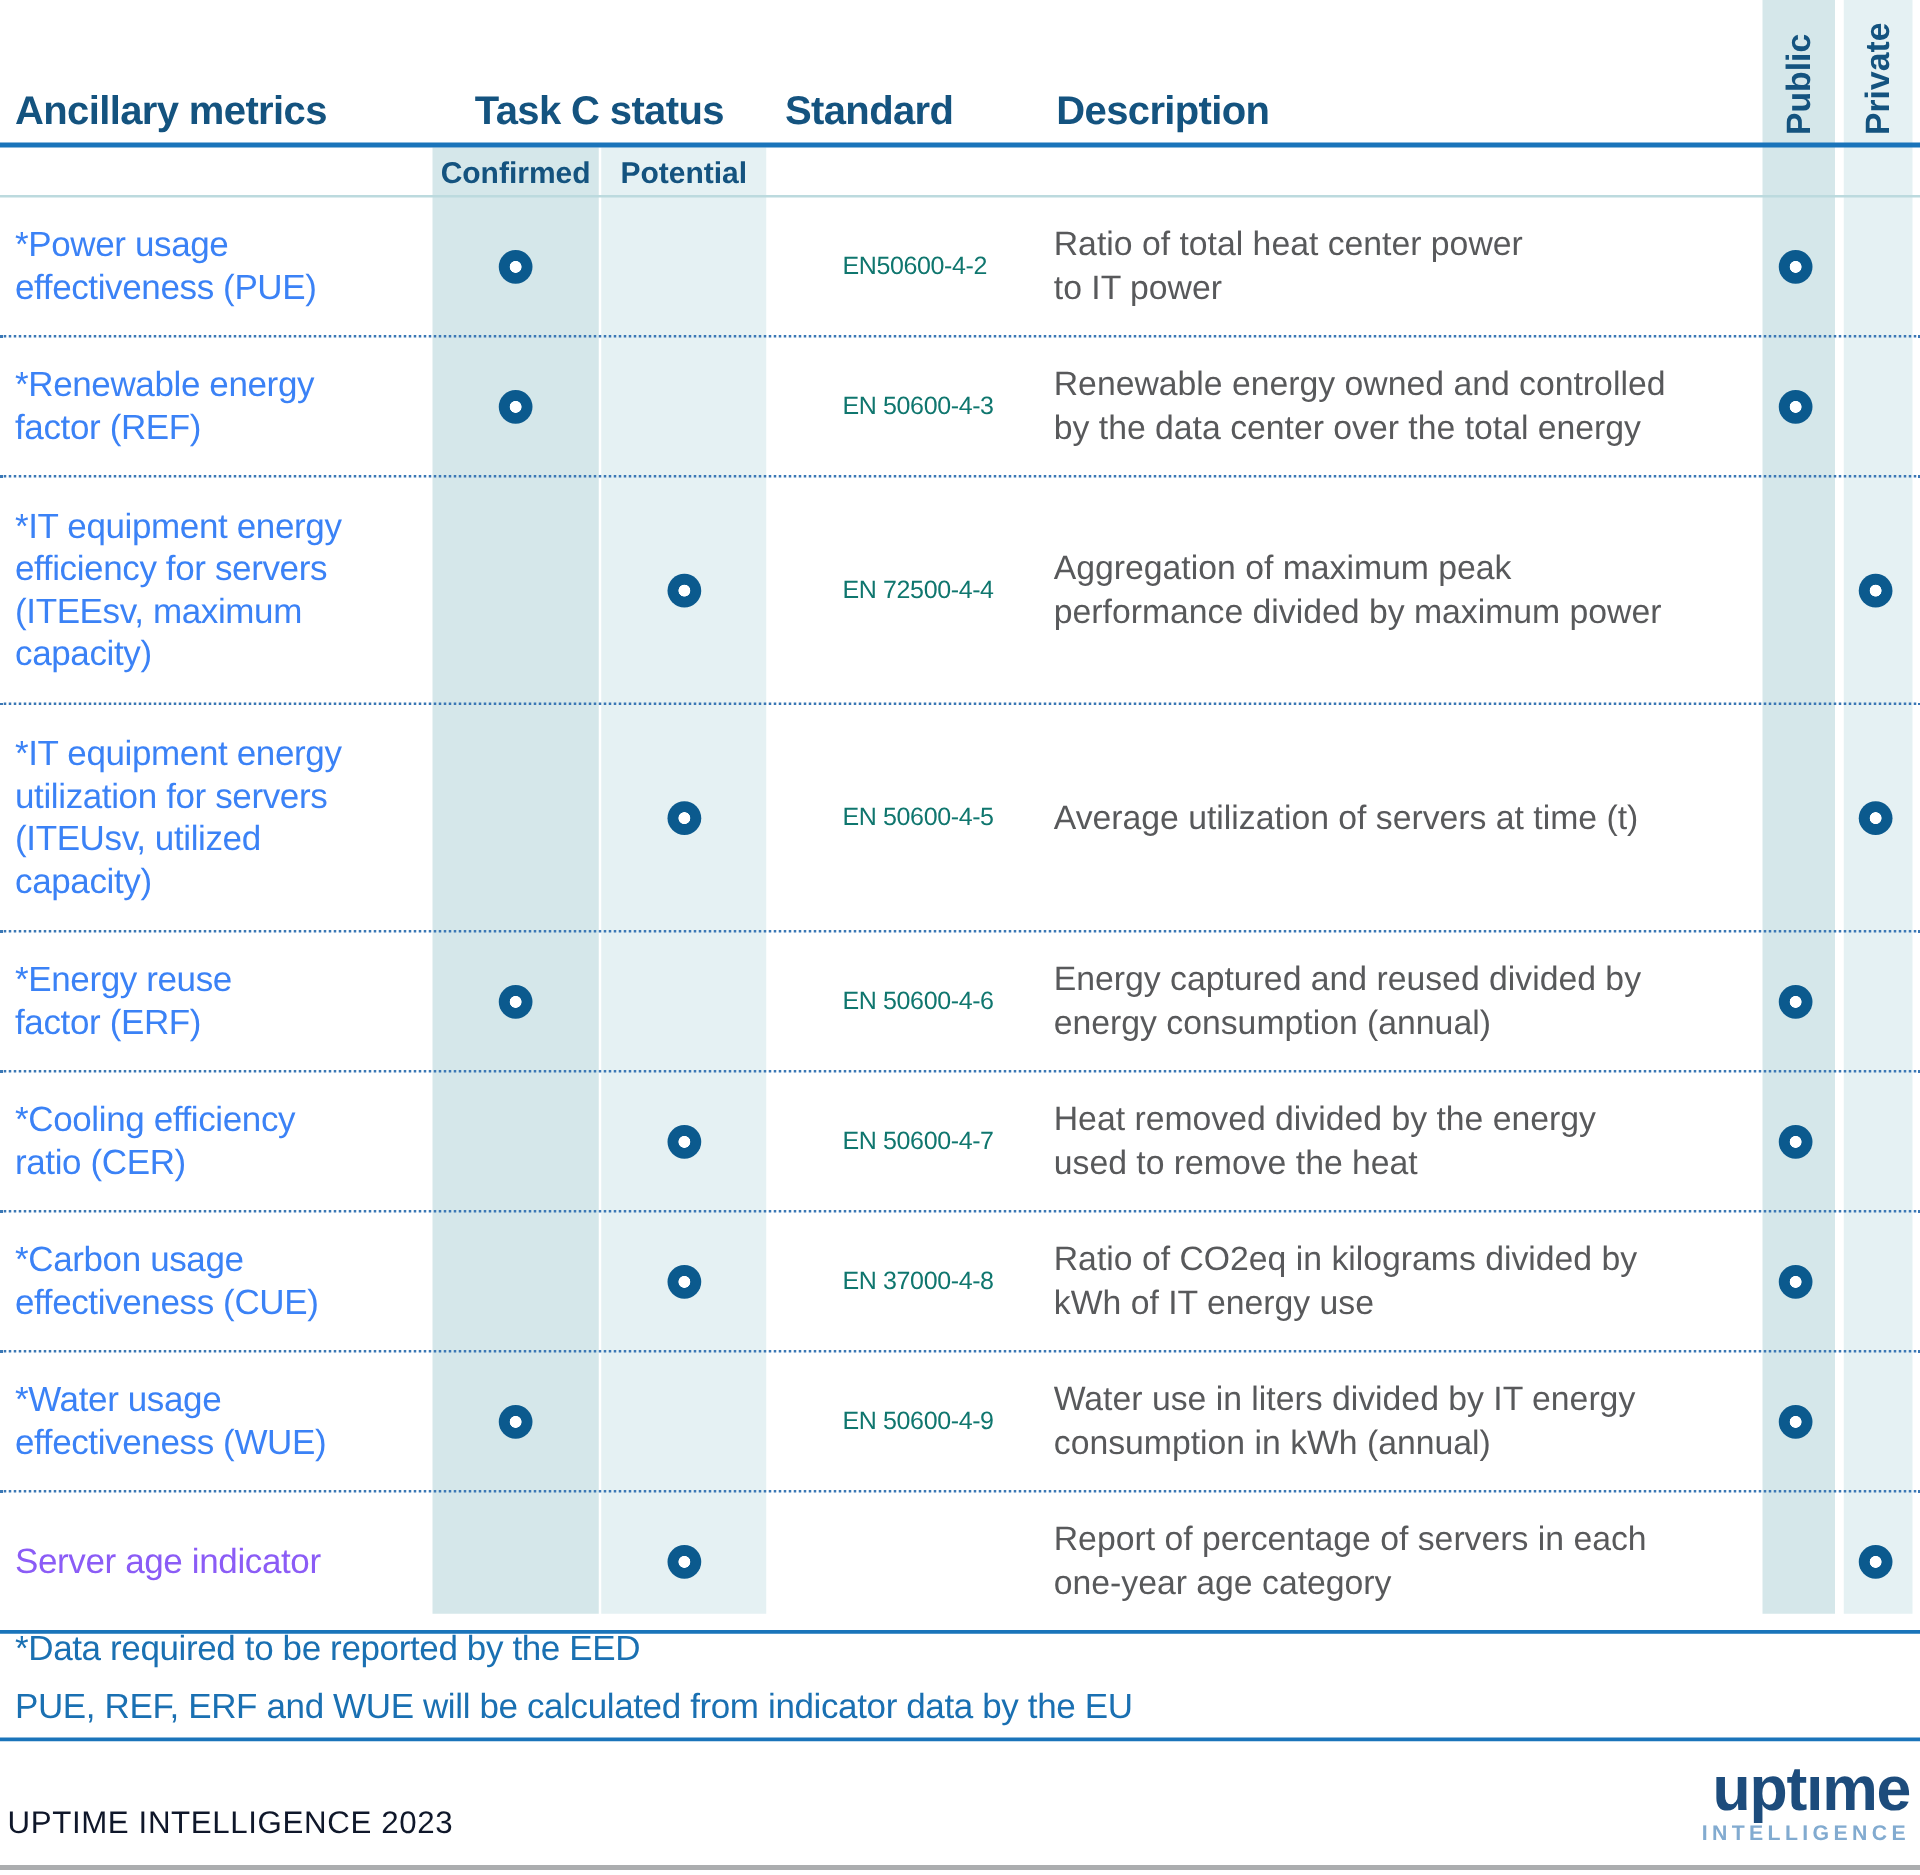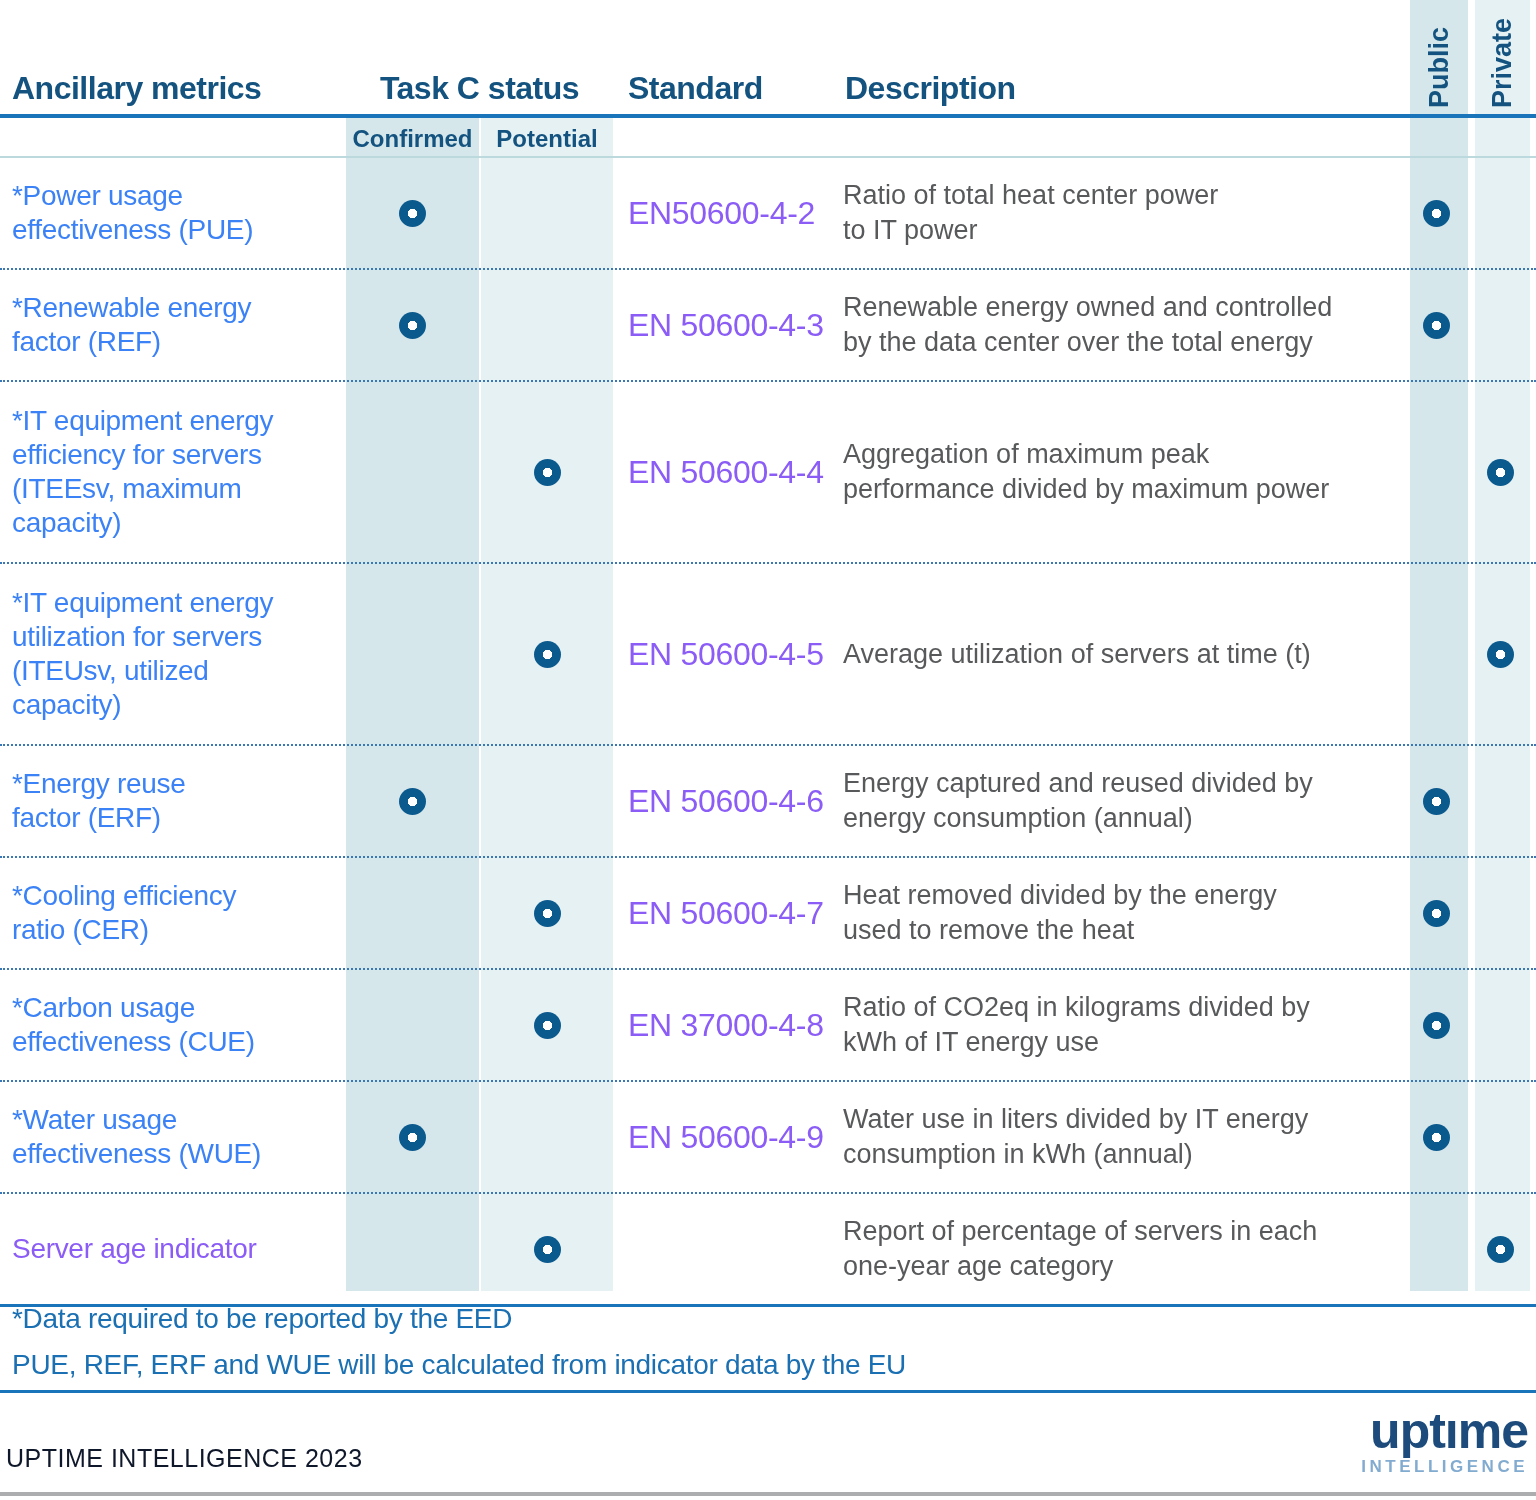--- a/index.html
+++ b/index.html
@@ -66,21 +66,21 @@
   .c-name{
     grid-column:1;padding:0 28px 0 12px;
     font-size:28px;line-height:34px;color:#3b82f6;white-space:pre-line;
     letter-spacing:-0.3px;
   }
   .c-name.muted{color:#8b5cf6;}
   .c-conf{grid-column:2;justify-content:center;}
   .c-pot{grid-column:4;justify-content:center;}
   .c-standard{
     grid-column:5;padding-left:15px;
-    font-size:32px;color:#8b5cf6;letter-spacing:-0.3px;
+    font-size:20px;color:#0f766e;letter-spacing:-0.3px;margin-left:46px;
   }
   .c-desc{
     grid-column:6;padding-right:24px;
     font-size:27px;line-height:35px;color:#58595b;white-space:pre-line;
   }
   .c-pub{grid-column:7;justify-content:center;}
   .c-priv{grid-column:9;justify-content:center;}
   .donut{
     width:27px;height:27px;border-radius:50%;
     background:radial-gradient(circle at 50% 50%, #ffffff 0 4.5px, #0b5a8e 5px 100%);
@@ -176,21 +176,21 @@
       <div class="cell c-name">*IT equipment energy
 efficiency for servers
 (ITEEsv, maximum
 capacity)</div>
       <div class="cell c-conf">
         
       </div>
       <div class="cell c-pot">
         <span class="donut dot-potential"></span>
       </div>
-      <div class="cell c-standard">EN 50600-4-4</div>
+      <div class="cell c-standard">EN 72500-4-4</div>
       <div class="cell c-desc">Aggregation of maximum peak
 performance divided by maximum power</div>
       <div class="cell c-pub">
         
       </div>
       <div class="cell c-priv">
         <span class="donut dot-private"></span>
       </div>
     </div>
       <div class="row tall">

